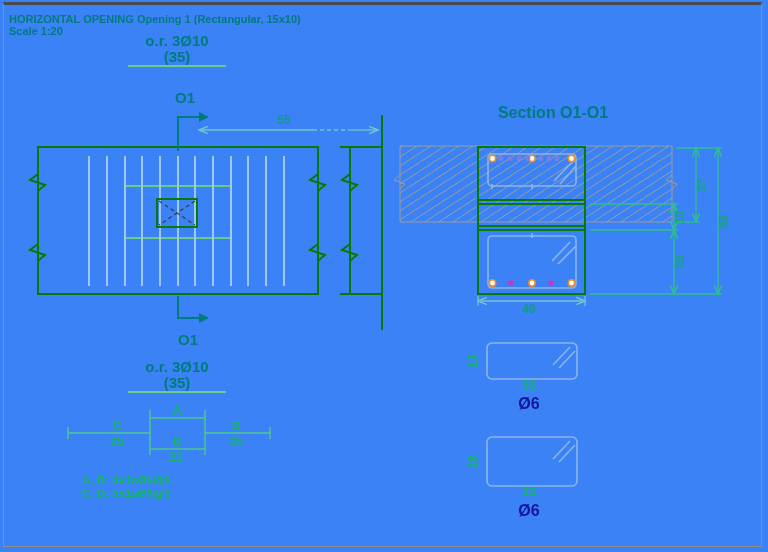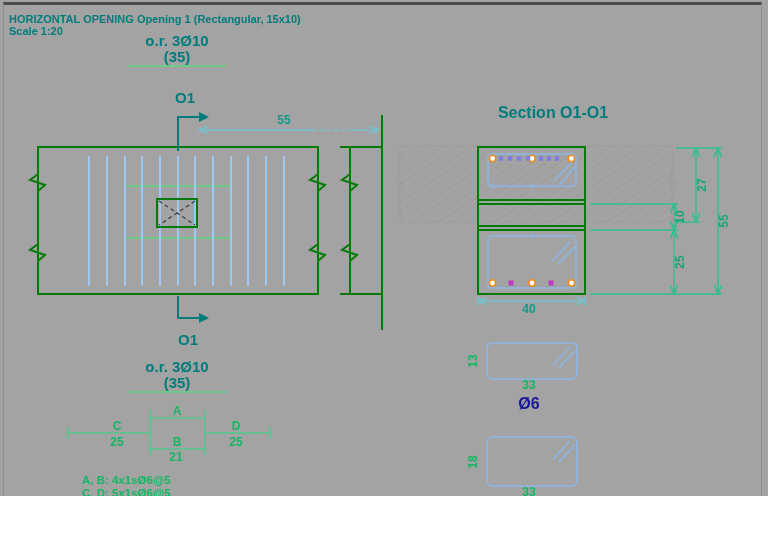--- a/index.html
+++ b/index.html
@@ -1,16 +1,16 @@
 <!DOCTYPE html>
 <html><head>
 <meta charset="utf-8">
 <style>
   html,body{margin:0;padding:0;background:#ffffff;}
-  .canvas{position:relative;width:768px;height:496px;background:#a3a3a3;overflow:hidden;
+  .canvas{position:relative;width:768px;height:552px;background:#3b82f6;overflow:hidden;
           font-family:"Liberation Sans",sans-serif;}
   .frame{position:absolute;left:3px;top:2px;width:759px;height:545px;
          border:1px solid #8f8f8f;border-top:3px solid #4a4a4a;box-sizing:border-box;}
   svg{position:absolute;left:0;top:0;}
   text{font-family:"Liberation Sans",sans-serif;font-weight:bold;}
   .t-teal{fill:#007c7c;}
   .t-dim{fill:#14a878;}
   .t-dimteal{fill:#12998a;}
   .t-green{fill:#12b862;}
   .t-navy{fill:#16169a;}

